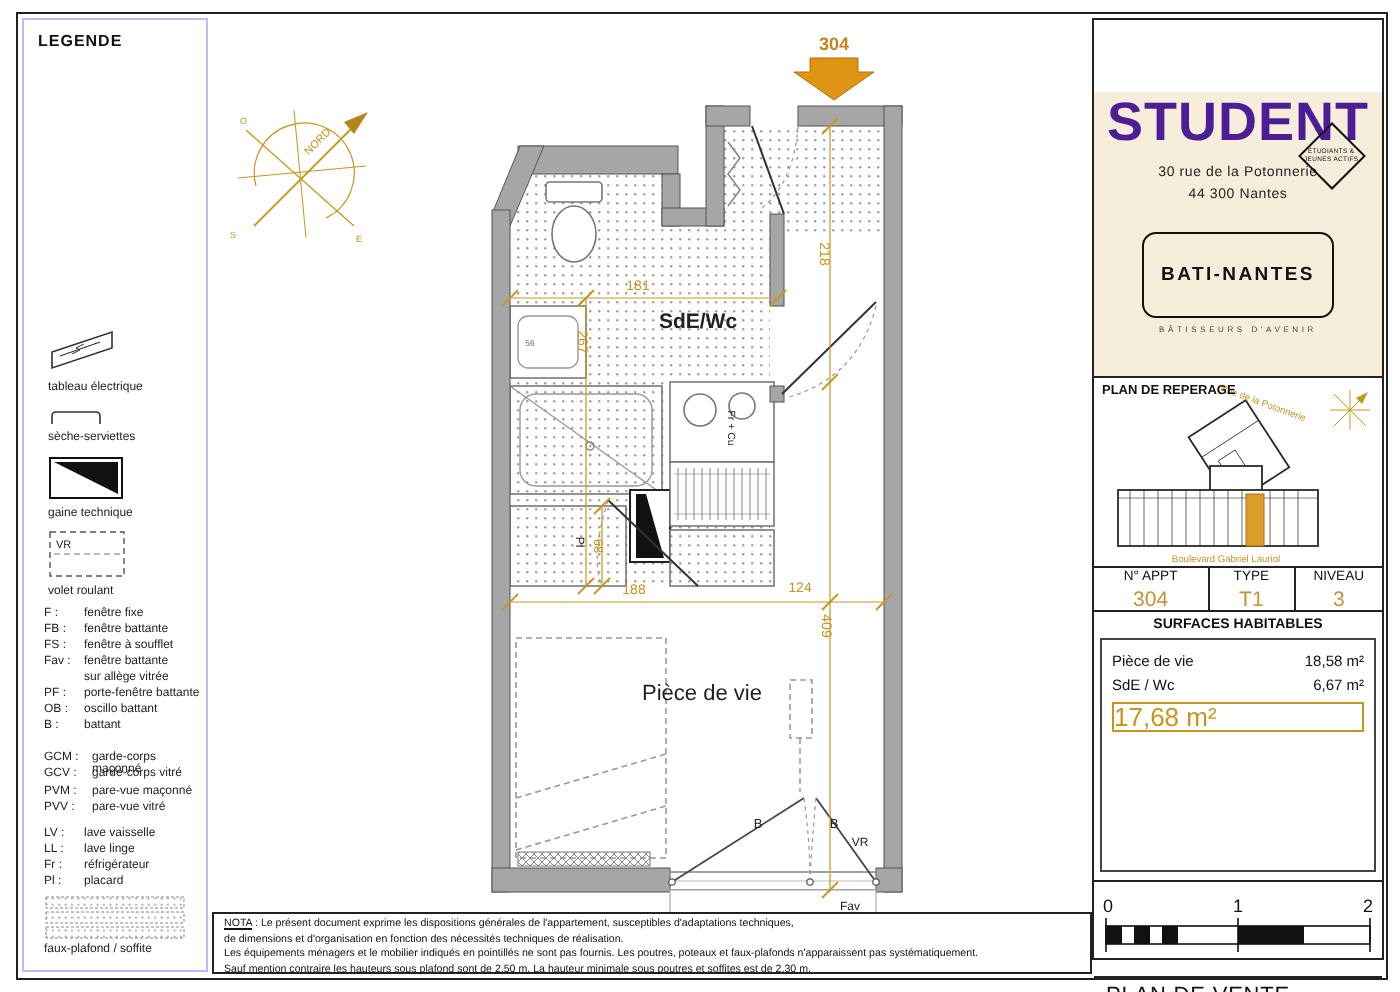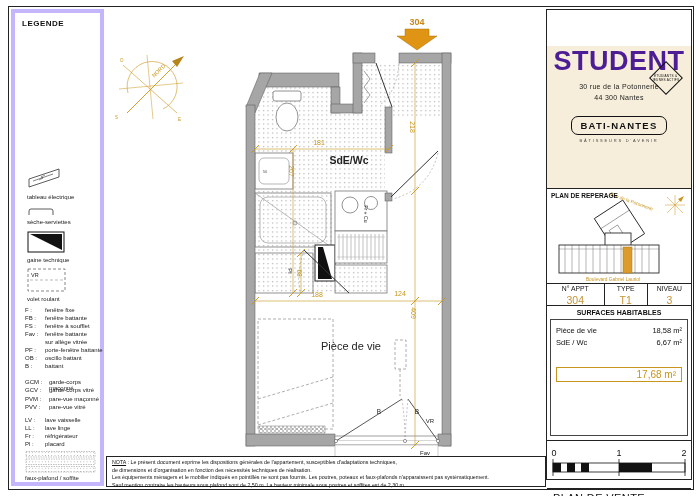--- a/index.html
+++ b/index.html
@@ -1,20 +1,20 @@
 <!DOCTYPE html>
 <html><head>
 <meta charset="utf-8">
 <style>
   * { margin:0; padding:0; box-sizing:border-box; }
   html,body { width:700px; height:496px; background:#fff; font-family:"Liberation Sans", sans-serif; color:#111; position:relative; }
   .sheet { position:absolute; left:8px; top:6px; width:686px; height:484px; border:1px solid #222; background:#fff; }
 
   
-  .legend { position:absolute; left:2px; top:2px; width:93px; height:477px; border:4px solid #c4b5fd; background:#fff; }
+  .legend { position:absolute; left:2px; top:2px; width:93px; height:477px; border:1px solid #c4b5fd; background:#fff; }
   .legend .abs { position:absolute; }
   .legend-title { left:7px; top:6px; font-size:8px; font-weight:bold; letter-spacing:.5px; }
   .lg-label { font-size:6px; color:#222; }
   .abbr-list { left:10px; width:80px; }
   .abbr-row { display:flex; height:8px; font-size:6px; color:#222; }
   .abbr-row .k { width:20px; flex:0 0 20px; }
   .abbr-row .v { flex:1; }
 
   
   .plan-svg { position:absolute; left:97px; top:0; width:440px; height:449px; }
@@ -23,42 +23,42 @@
 
   
   .panel { position:absolute; left:537px; top:2px; width:146px; height:471px; border:1px solid #222; background:#fff; }
   .sec { width:100%; border-top:1px solid #222; position:relative; }
   .sec.first { border-top:none; }
   .logo-block { height:142px; background:#f6eedb; text-align:center; }
   .badge { position:absolute; top:20px; right:13px; width:24px; height:24px; border:1px solid #111; transform:rotate(45deg); display:flex; align-items:center; justify-content:center; }
   .badge-in { transform:rotate(-45deg); font-size:3.2px; line-height:1.3; letter-spacing:.2px; color:#111; text-align:center; white-space:nowrap; }
   .brand-name { margin-top:36px; font-size:27px; font-weight:900; letter-spacing:.5px; color:#4c1d95; }
   .brand-addr { margin-top:5px; font-size:7px; line-height:1.55; letter-spacing:.3px; color:#222; }
-  .builder-box { display:inline-block; margin-top:12px; border:1.5px solid #111; border-radius:7px; padding:3px 9px; font-size:9.5px; font-weight:bold; letter-spacing:1.2px; background:#f6eedb; }
+  .builder-box { display:inline-block; margin-top:12px; border:1.5px solid #111; border-radius:7px; padding:15px 9px; font-size:9.5px; font-weight:bold; letter-spacing:1.2px; background:#f6eedb; }
   .builder-tag { margin-top:3px; font-size:4px; letter-spacing:1.8px; color:#444; }
 
   .reperage { height:95px; }
   .reperage-title { position:absolute; left:4px; top:3px; font-size:6.5px; font-weight:bold; z-index:2; }
   .reperage svg { position:absolute; left:0; top:2px; }
 
   .apt { height:22px; display:flex; flex-direction:column; }
   .apt-row { display:flex; flex:0 0 auto; }
   .apt-row > div { border-right:1px solid #222; display:flex; align-items:center; justify-content:center; }
   .apt-row > div:last-child { border-right:none; }
   .apt-head { height:9px; }
   .apt-head > div { font-size:6.8px; color:#111; }
   .apt-vals { height:13px; }
   .apt-vals > div { font-size:10.5px; color:#c49335; }
   .c1 { width:40%; } .c2 { width:30%; } .c3 { width:30%; }
 
   .surfaces { height:135px; }
   .surf-title { height:13px; text-align:center; font-size:7px; font-weight:bold; padding-top:3px; }
   .surf-box { position:absolute; left:3px; right:3px; top:13px; bottom:4px; border:1px solid #444; padding:6px 5px 0 5px; }
   .surf-row { display:flex; justify-content:space-between; font-size:7.5px; color:#111; margin-bottom:3px; }
-  .surf-total { margin-top:20px; border:1px solid #c8951d; height:15px; line-height:14px; text-align:right; padding-right:5px; font-size:10px; color:#c8951d; }
+  .surf-total { margin-top:4px; border:1px solid #c8951d; height:15px; line-height:14px; padding-right:5px; font-size:13px; color:#c8951d; }
 
   .scalebar { height:48px; }
   .scalebar svg { display:block; margin:6px auto 0 auto; }
 
   .pfooter { height:29px; padding:3px 6px 0 6px; }
   .pfooter-title { font-size:11px; letter-spacing:.4px; color:#111; }
 </style>
 </head>
 <body>
 

